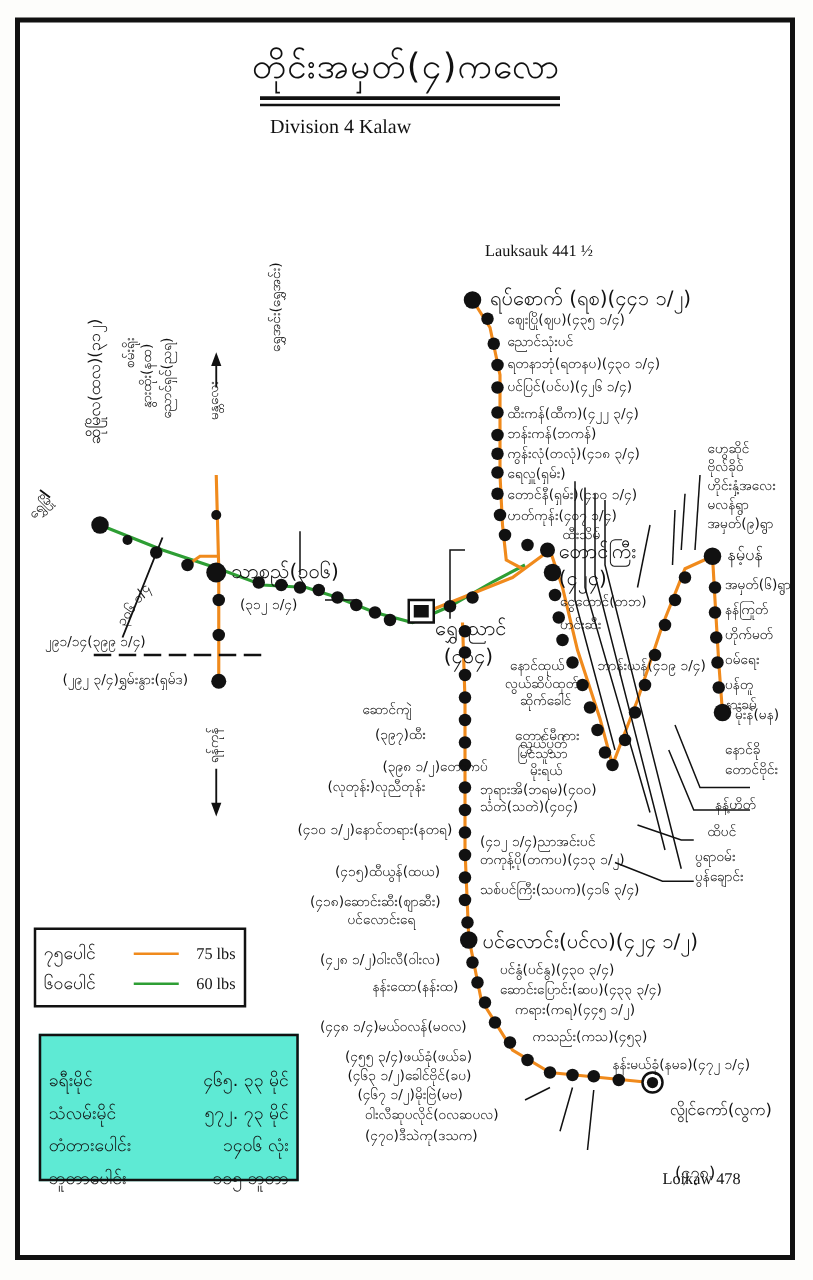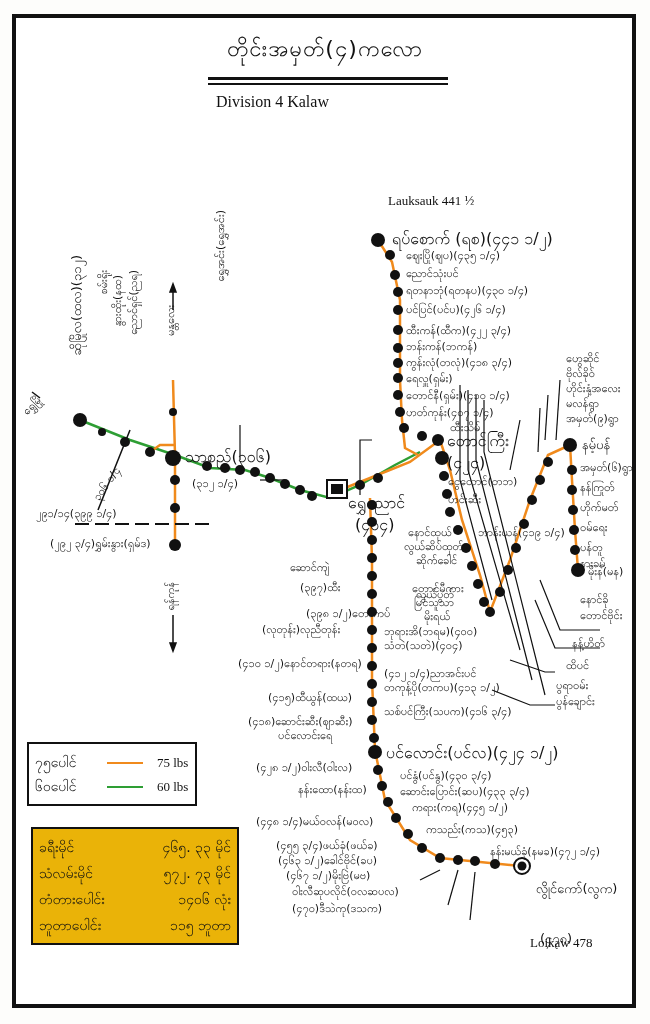--- a/index.html
+++ b/index.html
@@ -1,40 +1,40 @@
 <!DOCTYPE html>
 <html><head>
 <meta charset="utf-8">
 <style>
   html, body { margin:0; padding:0; background:#fdfdfb; }
   body { width:650px; height:1024px; position:relative; overflow:hidden;
          font-family:"DejaVu Serif", serif; color:#111; }
   .frame { position:absolute; left:12px; top:14px; width:624px; height:994px;
            border:4px solid #111; box-sizing:border-box; background:#fff; }
   .title-my { position:absolute; left:0; width:650px; top:34px; text-align:center;
-              font-size:22px; font-family:"DejaVu Sans", sans-serif; letter-spacing:1px; }
+              font-size:28px; font-family:"DejaVu Sans", sans-serif; letter-spacing:1px; }
   .title-rule1 { position:absolute; left:208px; top:77px; width:240px; height:3px; background:#111; }
   .title-rule2 { position:absolute; left:208px; top:83px; width:240px; height:2px; background:#111; }
   .title-en { position:absolute; left:0; width:545px; top:93px; text-align:center;
               font-size:16px; font-family:"Liberation Serif", serif; }
   svg.map { position:absolute; left:0; top:0; }
   .lbl { position:absolute; font-family:"DejaVu Sans", sans-serif; font-size:11px;
          white-space:nowrap; line-height:1.1; }
   .lbl.big { font-size:16px; }
   .lbl.med { font-size:13px; }
   .vert { writing-mode:vertical-rl; transform:rotate(180deg); }
   .en { position:absolute; font-family:"Liberation Serif", serif; font-size:13px; }
   .legend { position:absolute; left:27px; top:742px; width:170px; height:64px;
             border:2px solid #111; box-sizing:border-box; background:#fff; }
   .leg-row { position:absolute; left:6px; display:flex; align-items:center; height:22px; }
   .leg-row .my { font-family:"DejaVu Sans", sans-serif; font-size:14px; width:68px; }
   .leg-row .sw { width:36px; height:2px; margin:0 14px 0 4px; }
   .leg-row .val { font-family:"Liberation Serif", serif; font-size:13px; }
   .stats { position:absolute; left:31px; top:827px; width:208px; height:118px;
-           border:2px solid #111; box-sizing:border-box; background:#eab308; padding:6px 6px; }
+           border:2px solid #111; box-sizing:border-box; background:#5eead4; padding:23px 6px; }
   .stat-row { display:flex; font-family:"DejaVu Sans", sans-serif; font-size:14px; height:26px; align-items:center; }
   .stat-row .k { width:96px; }
   .stat-row .v { flex:1; text-align:right; }
 </style>
 </head>
 <body>
 
 <div class="frame"></div>
 
 <div class="title-my">တိုင်းအမှတ်(၄)ကလော</div>

